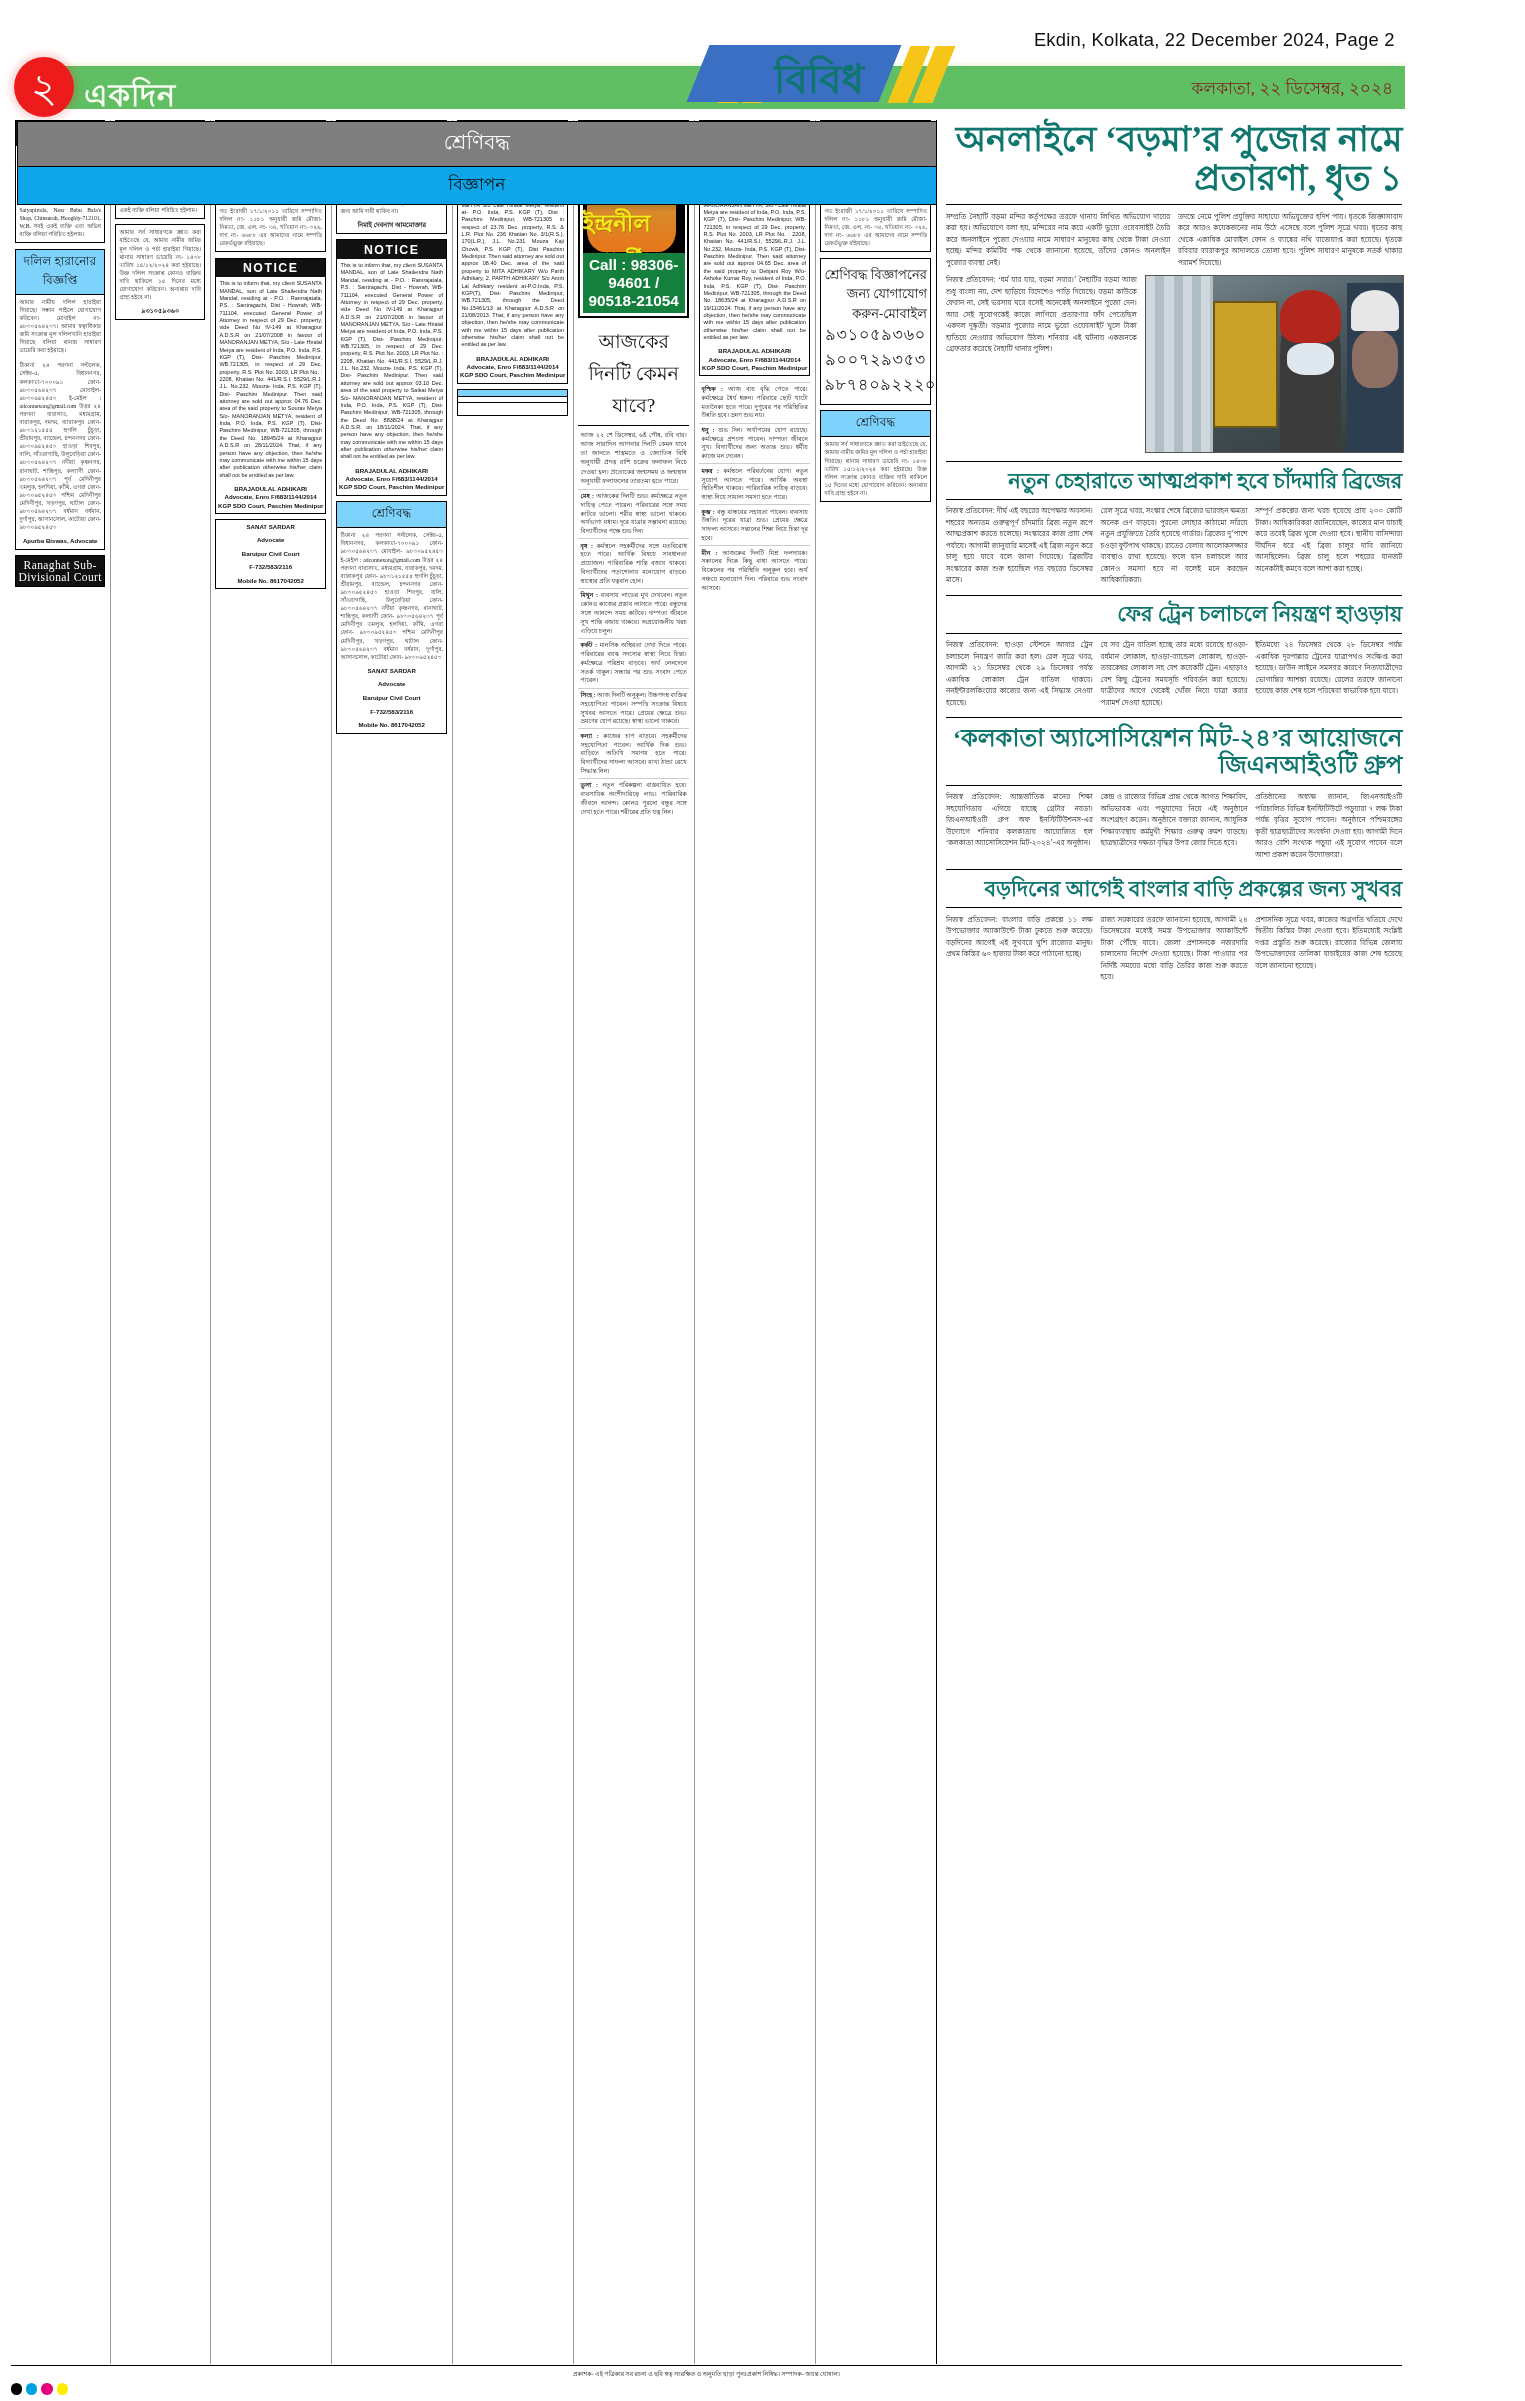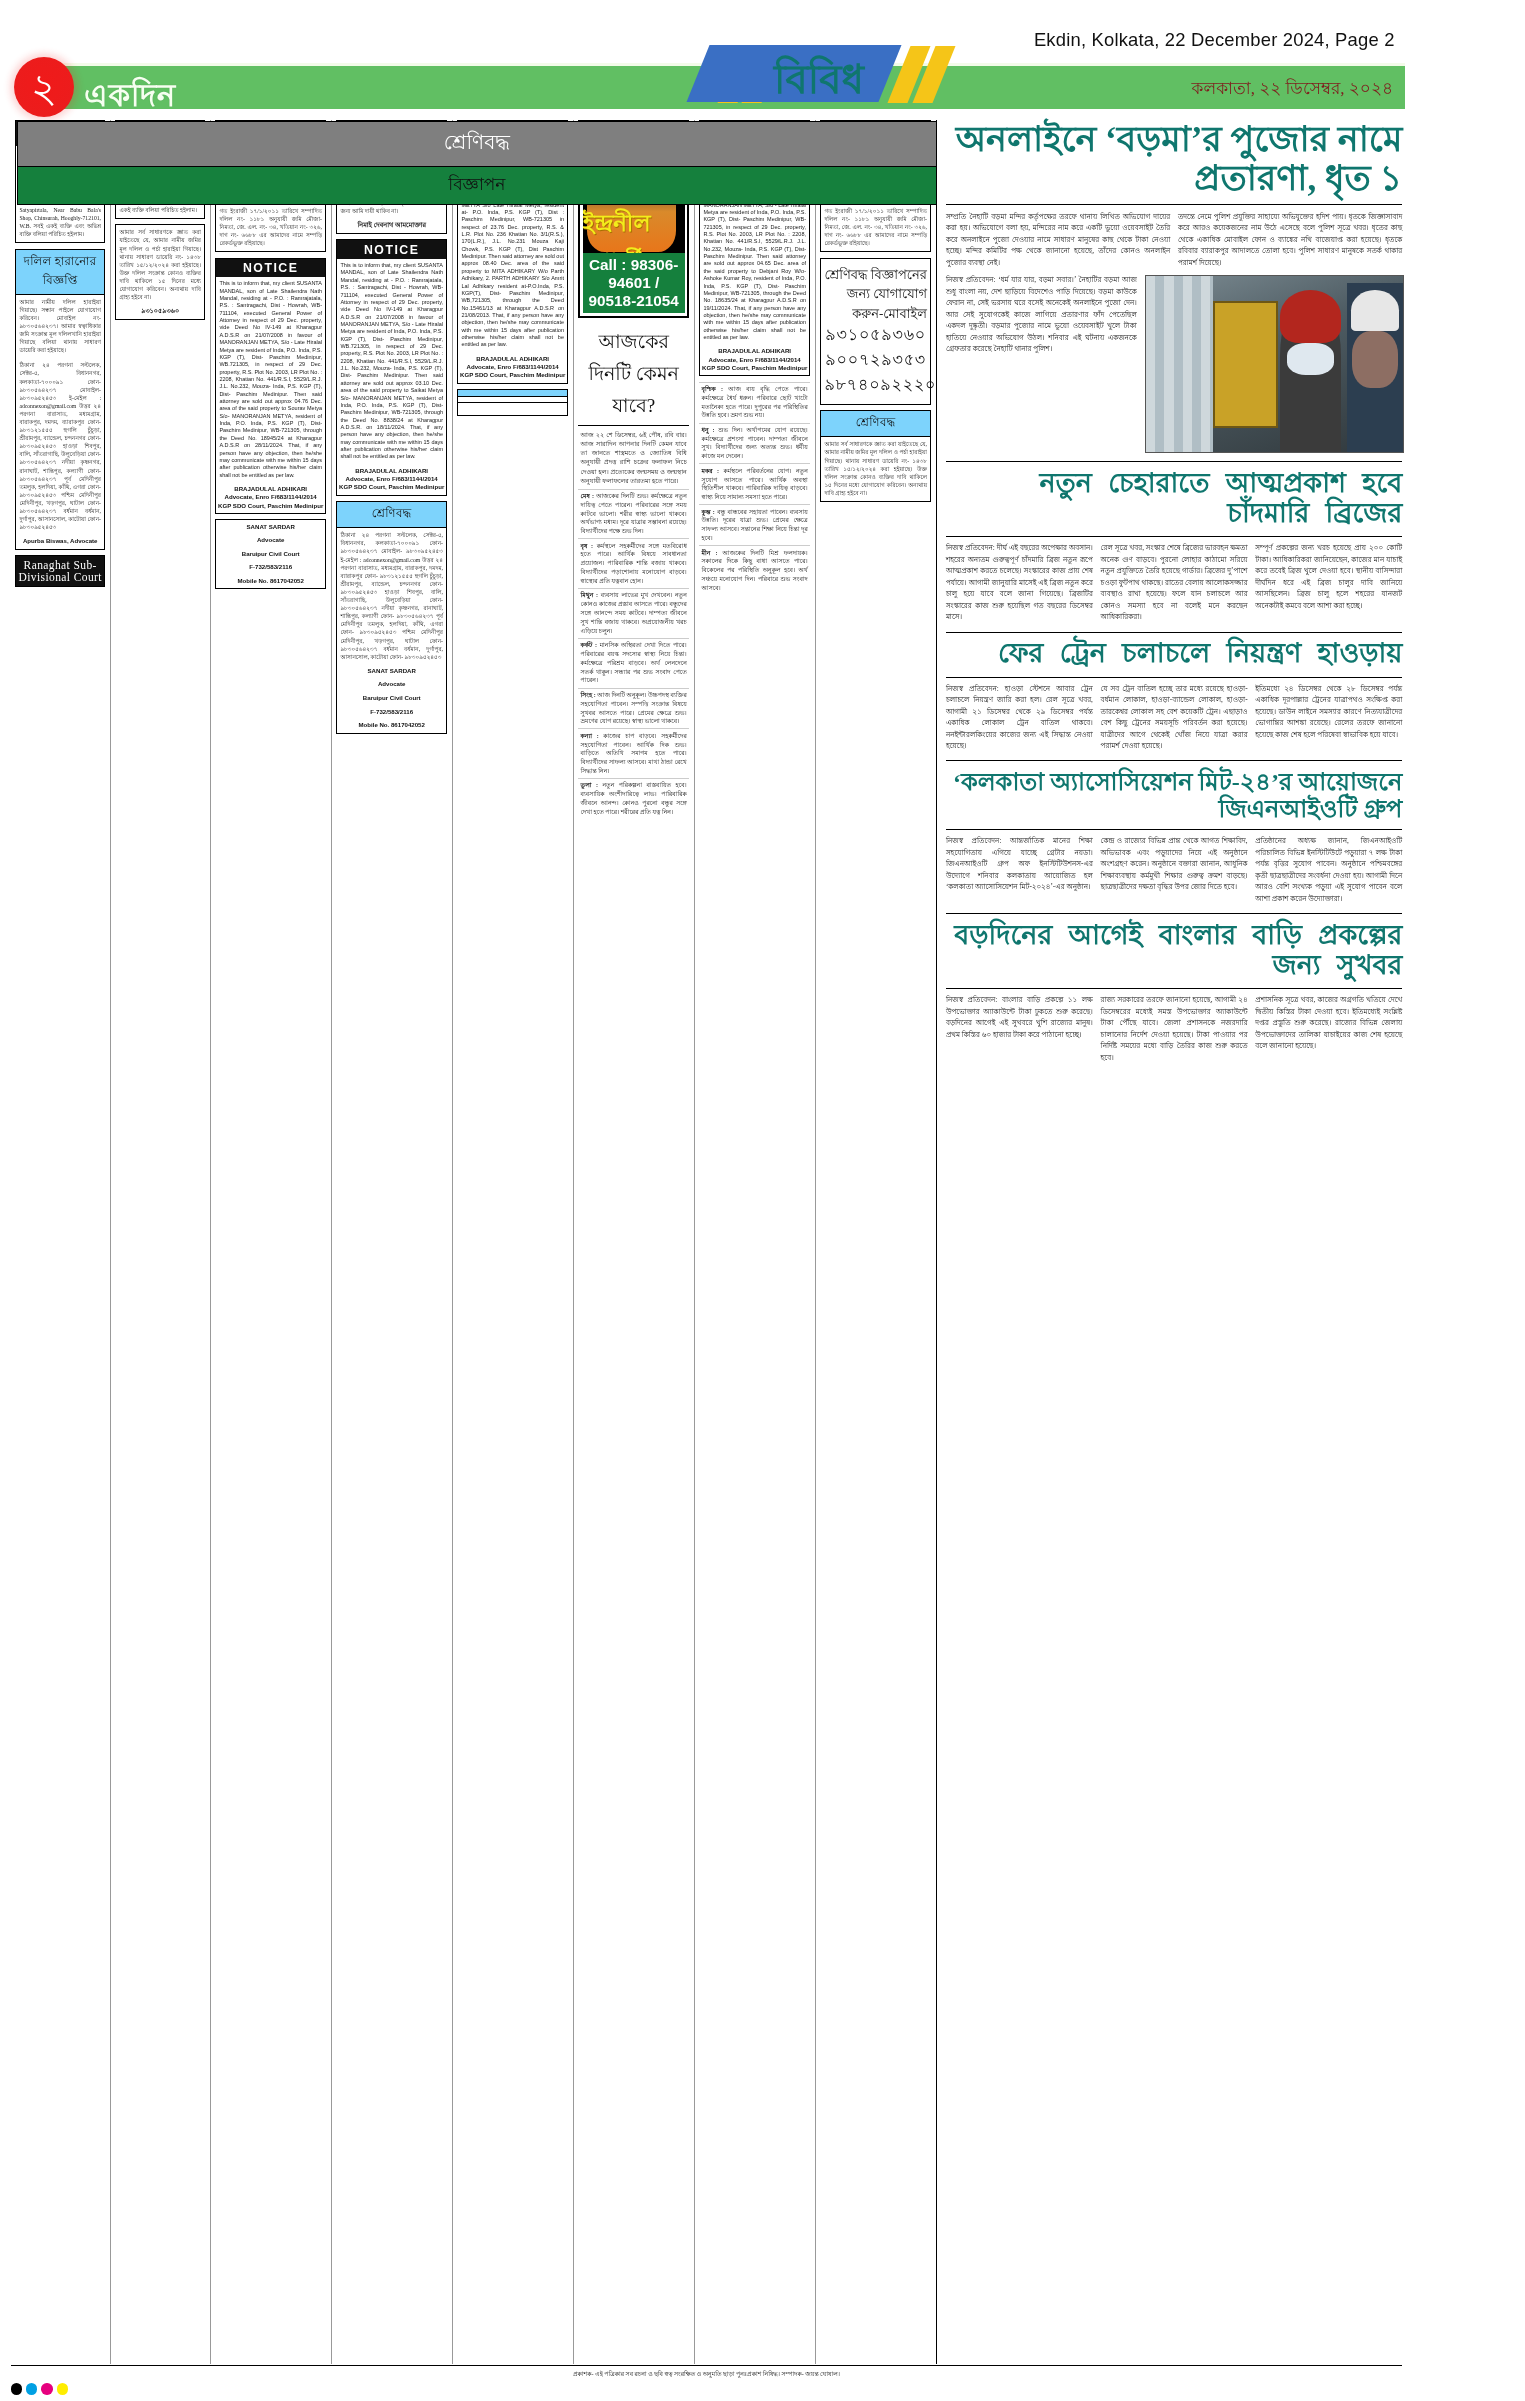--- a/index.html
+++ b/index.html
@@ -33,21 +33,21 @@
 
   .cl-col{box-sizing:border-box;padding:0 4.6px;border-right:0.8px solid #999;}
   .cl-col:last-child{border-right:none;}
   .c1{width:100px}.c2{width:100px}.c3{width:121px}.c4{width:121px}.c5{width:121px}
   .c6{width:121px}.c7{width:121px}.c8{width:120px}
 
   
   .cls-head{margin:0 4.6px 4.6px 4.6px;border:0.8px solid #000;}
   .cls-head .bar1{background:#7f7f7f;color:#fff;text-align:center;font-size:20px;padding:5.4px 0;
       font-family:"Liberation Serif",serif;}
-  .cls-head .bar2{background:#15803d;color:#111;text-align:center;font-size:17px;padding:4.6px 0;
+  .cls-head .bar2{background:#0ea5e9;color:#111;text-align:center;font-size:17px;padding:4.6px 0;
       font-family:"Liberation Serif",serif;border-top:0.8px solid #000;}
 
   .blk{border:0.8px solid #000;margin-bottom:5.4px;background:#fff;}
   .blk-title{background:#111;color:#fff;text-align:center;font-size:11.5px;padding:3.1px 1.5px;
       font-family:"Liberation Serif",serif;letter-spacing:0.4px;}
   .blk-title.plain{background:#7dd3fc;color:#111;border-bottom:0.8px solid #000;}
   .blk-body{padding:3.1px 3.1px 3.8px 3.1px;font-size:5.7px;line-height:1.42;text-align:justify;
       font-family:"Liberation Serif",serif;color:#1a1a1a;word-break:break-word;hyphens:auto;}
   .blk-body.en{font-family:"Liberation Sans",sans-serif;font-size:5.5px;line-height:1.34;}
   .sig{text-align:center;font-weight:700;font-size:6.1px;line-height:1.35;padding:2.3px 1.5px 3.1px;
@@ -90,21 +90,21 @@
 
   
   .contact{border:0.8px solid #000;text-align:center;font-family:"Liberation Serif",serif;padding:6.1px 3.1px;margin-bottom:5.4px;}
   .contact .l1{font-size:13px;line-height:1.5;text-align:right;}
   .contact .ph{font-size:16px;line-height:1.55;letter-spacing:0.8px;}
 
   
   .story{border-bottom:0.8px solid #000;padding-bottom:7.7px;margin-bottom:7.7px;}
   .hl{font-family:"Liberation Serif",serif;font-weight:700;text-align:right;line-height:1.12;color:#0f766e;}
   .hl.xl{font-size:35px;}
-  .hl.lg{font-size:27px;font-family:Liberation Mono, monospace;}
+  .hl.lg{font-size:21px;}
   .hl.md{font-size:24px;}
   .rule{border-top:1.5px solid #000;margin:6.1px 0;}
   .rule.thin{border-top:0.8px solid #000;}
   .body3{display:flex;gap:7.7px;margin-top:6.1px;}
   .body3 > div{flex:1;font-size:7.2px;line-height:1.6;text-align:justify;font-family:"Liberation Serif",serif;}
   .body3 > div.ph{flex:1.35;}
   .photo{width:100%;height:176px;background:
       linear-gradient(160deg,#7d8c93 0%,#4e5c63 40%,#30383c 100%);position:relative;overflow:hidden;border:0.8px solid #555;}
   .ph-door{position:absolute;left:26%;top:14%;width:24%;height:70%;background:#c9a227;border:2.3px solid #6e5714;}
   .ph-wall{position:absolute;left:0;top:0;width:26%;height:100%;

